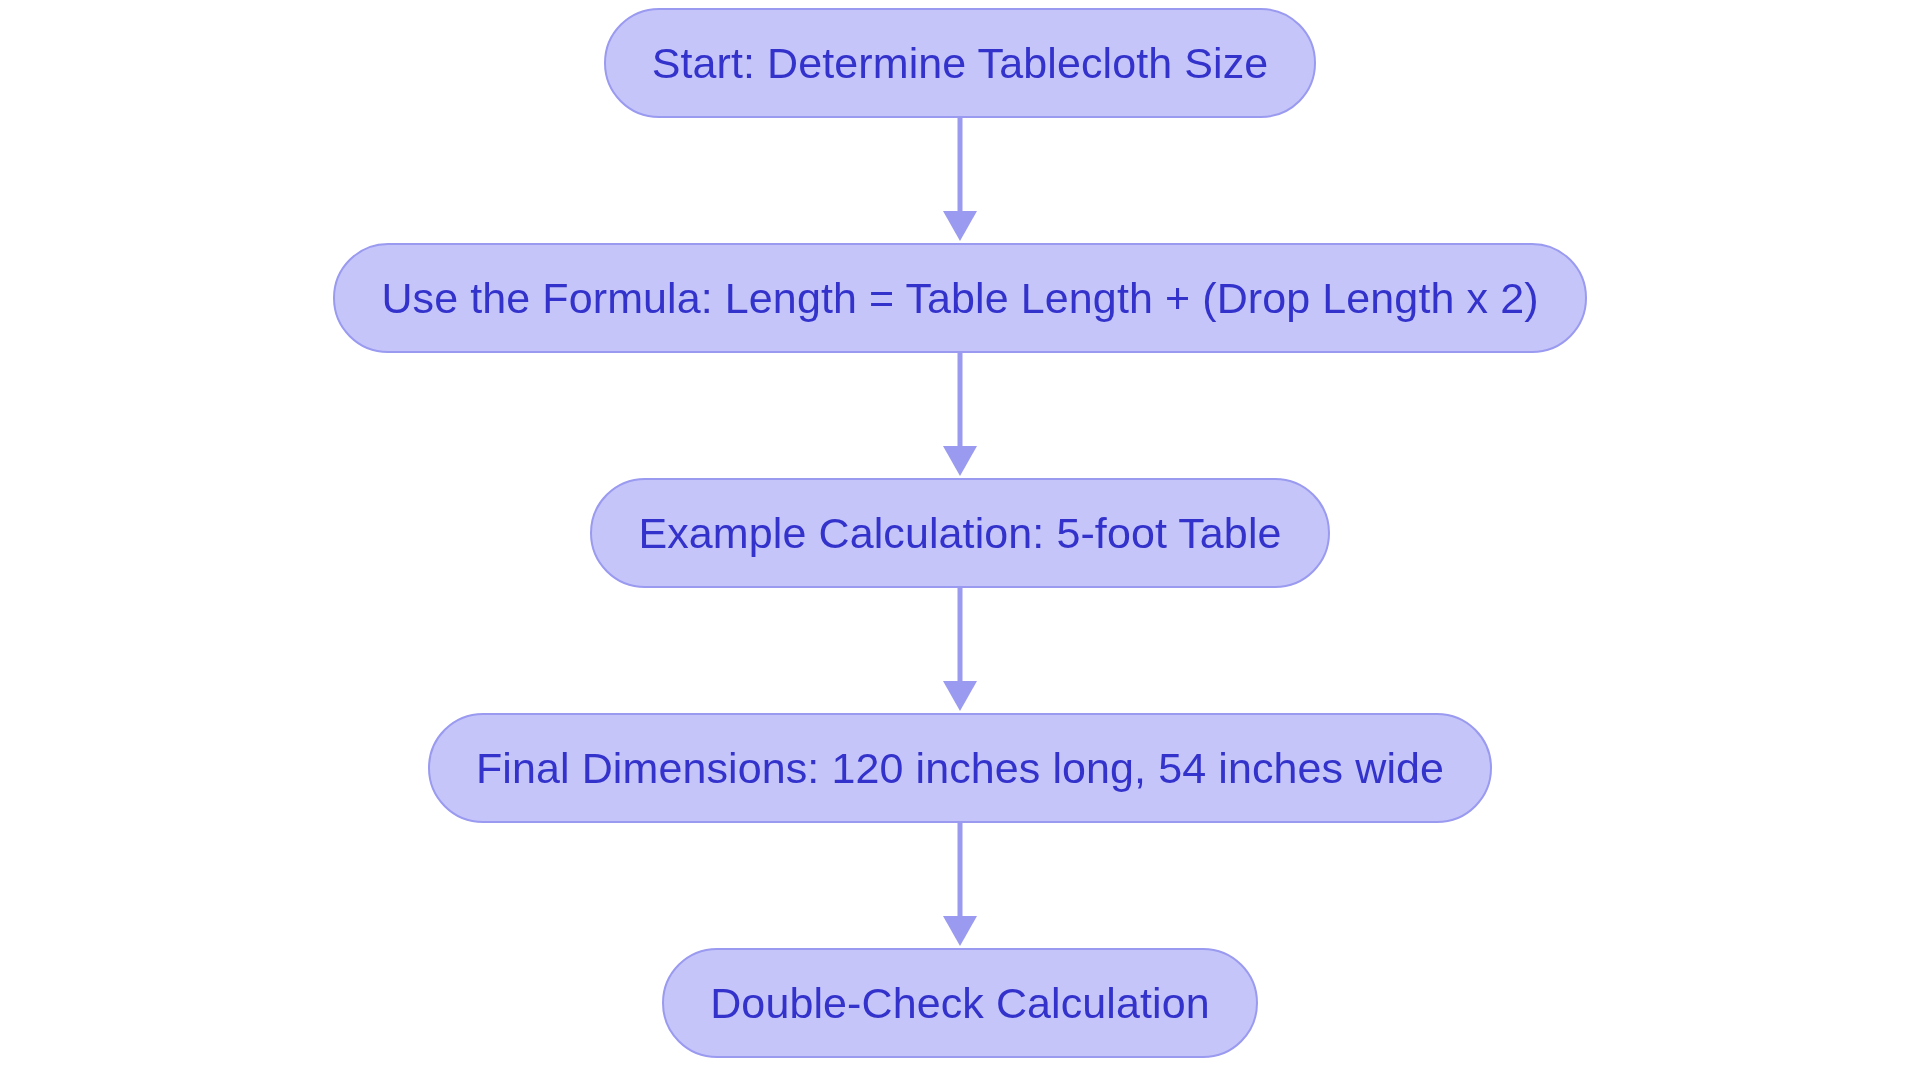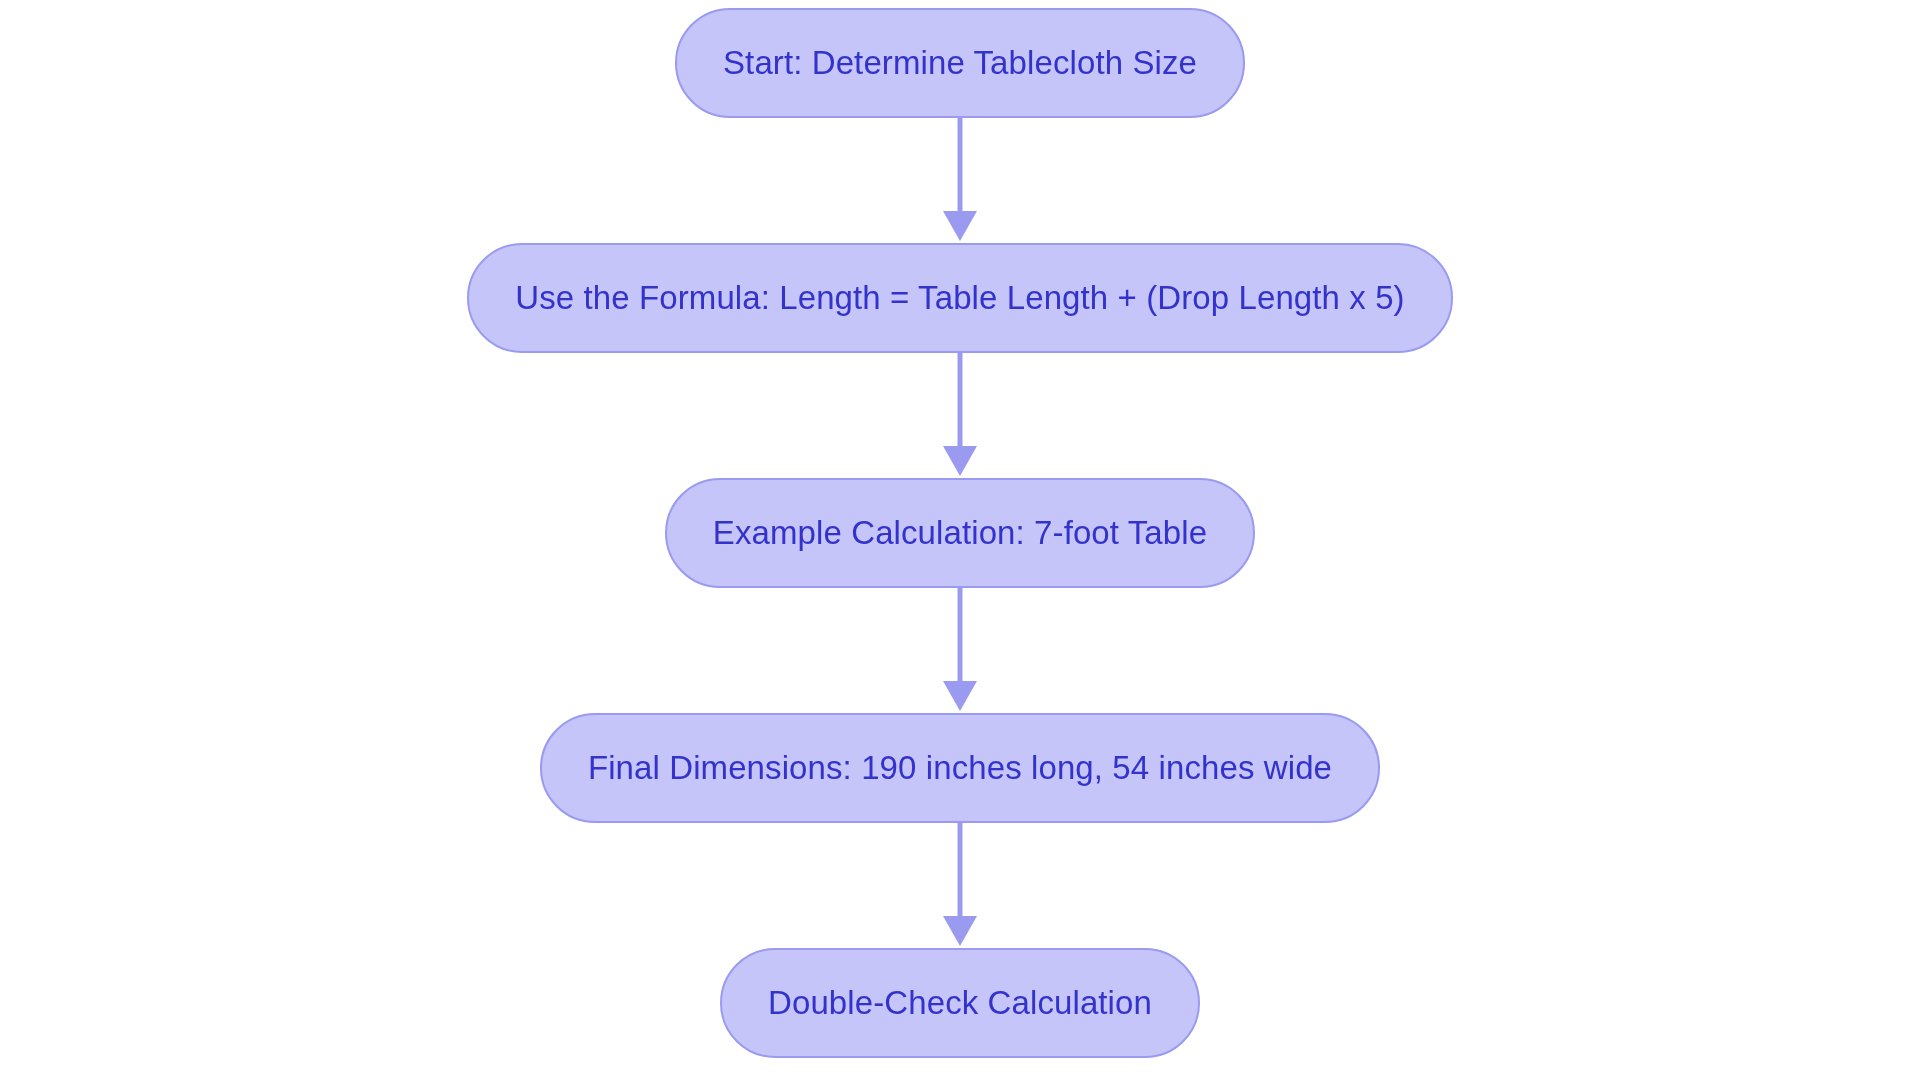--- a/index.html
+++ b/index.html
@@ -33,21 +33,21 @@
   }
   .node {
     box-sizing: border-box;
     display: flex;
     align-items: center;
     justify-content: center;
     background: #c5c5fa;
     border: 2px solid #9a9af0;
     border-radius: 56px;
     color: #3333cc;
-    font-size: 33px;
+    font-size: 43px;
     font-weight: 400;
     letter-spacing: 0.1px;
     white-space: nowrap;
     padding: 0 46px;
     height: 110px;
     line-height: 110px;
   }
   .node-label {
     display: block;
     color: #3333cc;
@@ -90,39 +90,39 @@
     <div class="node" id="node-0">
       <span class="node-label">Start: Determine Tablecloth Size</span>
     </div>
 
     <div class="connector">
       <div class="shaft"></div>
       <div class="head"></div>
     </div>
 
     <div class="node" id="node-1">
-      <span class="node-label">Use the Formula: Length = Table Length + (Drop Length x 5)</span>
+      <span class="node-label">Use the Formula: Length = Table Length + (Drop Length x 2)</span>
     </div>
 
     <div class="connector">
       <div class="shaft"></div>
       <div class="head"></div>
     </div>
 
     <div class="node" id="node-2">
-      <span class="node-label">Example Calculation: 7-foot Table</span>
+      <span class="node-label">Example Calculation: 5-foot Table</span>
     </div>
 
     <div class="connector">
       <div class="shaft"></div>
       <div class="head"></div>
     </div>
 
     <div class="node" id="node-3">
-      <span class="node-label">Final Dimensions: 190 inches long, 54 inches wide</span>
+      <span class="node-label">Final Dimensions: 120 inches long, 54 inches wide</span>
     </div>
 
     <div class="connector">
       <div class="shaft"></div>
       <div class="head"></div>
     </div>
 
     <div class="node" id="node-4">
       <span class="node-label">Double-Check Calculation</span>
     </div>

